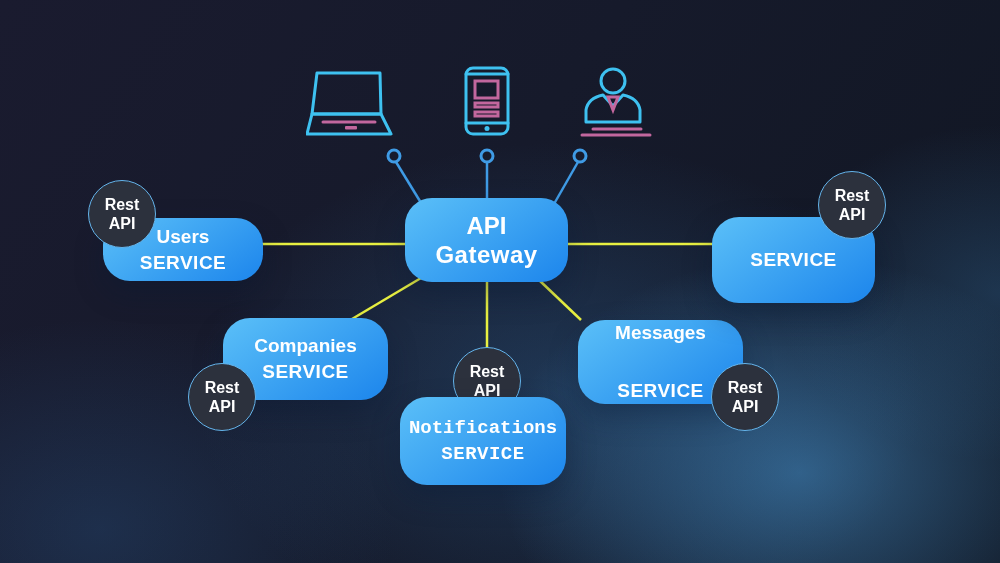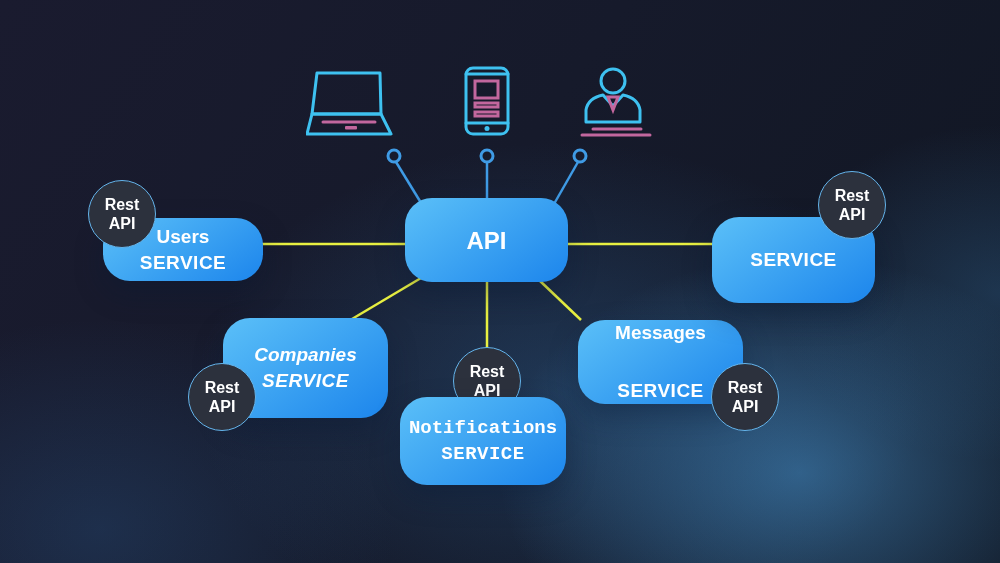--- a/index.html
+++ b/index.html
@@ -55,21 +55,21 @@
     line-height: 26px;
     box-shadow: 0 12px 28px rgba(8,25,55,0.35);
     text-align: center;
   }
   .node .l2 { letter-spacing: 0.5px; }
   .node.gateway {
     left: 405px; top: 198px; width: 163px; height: 84px;
     font-size: 24px; line-height: 29px; z-index: 3;
   }
   .node.users         { left: 103px; top: 218px; width: 160px; height: 63px; }
-  .node.companies     { left: 223px; top: 318px; width: 165px; height: 100px; font-style: italic; }
+  .node.companies     { left: 223px; top: 318px; width: 165px; height: 82px; }
   .node.notifications { left: 400px; top: 397px; width: 166px; height: 88px; font-family: Liberation Mono, monospace; }
   .node.messages      { left: 578px; top: 320px; width: 165px; height: 84px; justify-content: space-between; }
   .node.payments      { left: 712px; top: 217px; width: 163px; height: 86px; }
 
   .badge {
     position: absolute;
     width: 68px; height: 68px;
     border-radius: 50%;
     background: var(--badge-fill);
     border: 1px solid var(--badge-ring);
@@ -132,20 +132,21 @@
   <svg class="icon person" width="72" height="78" viewBox="0 0 72 78">
     <circle class="cyan-stroke" cx="33" cy="19" r="12"></circle>
     <path class="cyan-stroke" d="M6 60 L6 48 Q8 36 23 33 L33 44 L43 33 Q58 36 60 48 L60 60 Z"></path>
     <path class="pink-stroke" d="M28 35 L38 35 L33 48 Z"></path>
     <line class="pink-stroke" x1="13" y1="67" x2="61" y2="67"></line>
     <line class="pink-stroke" x1="2" y1="73" x2="70" y2="73"></line>
   </svg>
 
   <div class="node gateway">
     <span class="l1">API</span>
+    <span class="l2">Gateway</span>
   </div>
 
   <div class="node users">
     <span class="l1">Users</span>
     <span class="l2">SERVICE</span>
   </div>
   <div class="node companies">
     <span class="l1">Companies</span>
     <span class="l2">SERVICE</span>
   </div>

